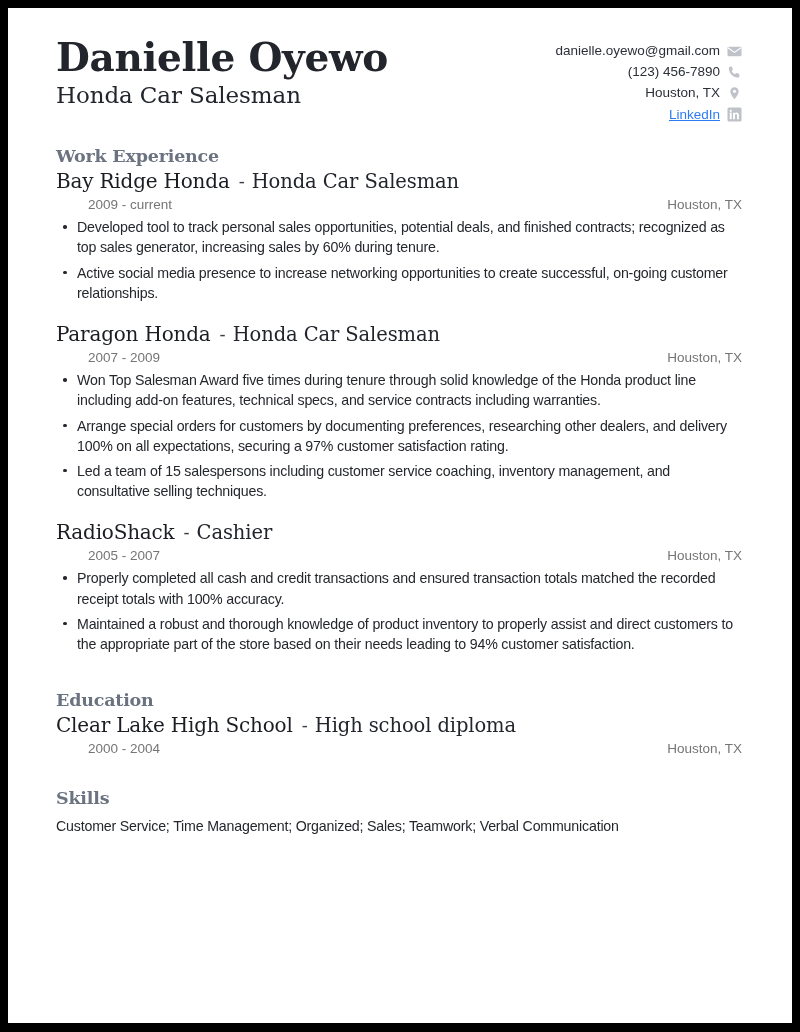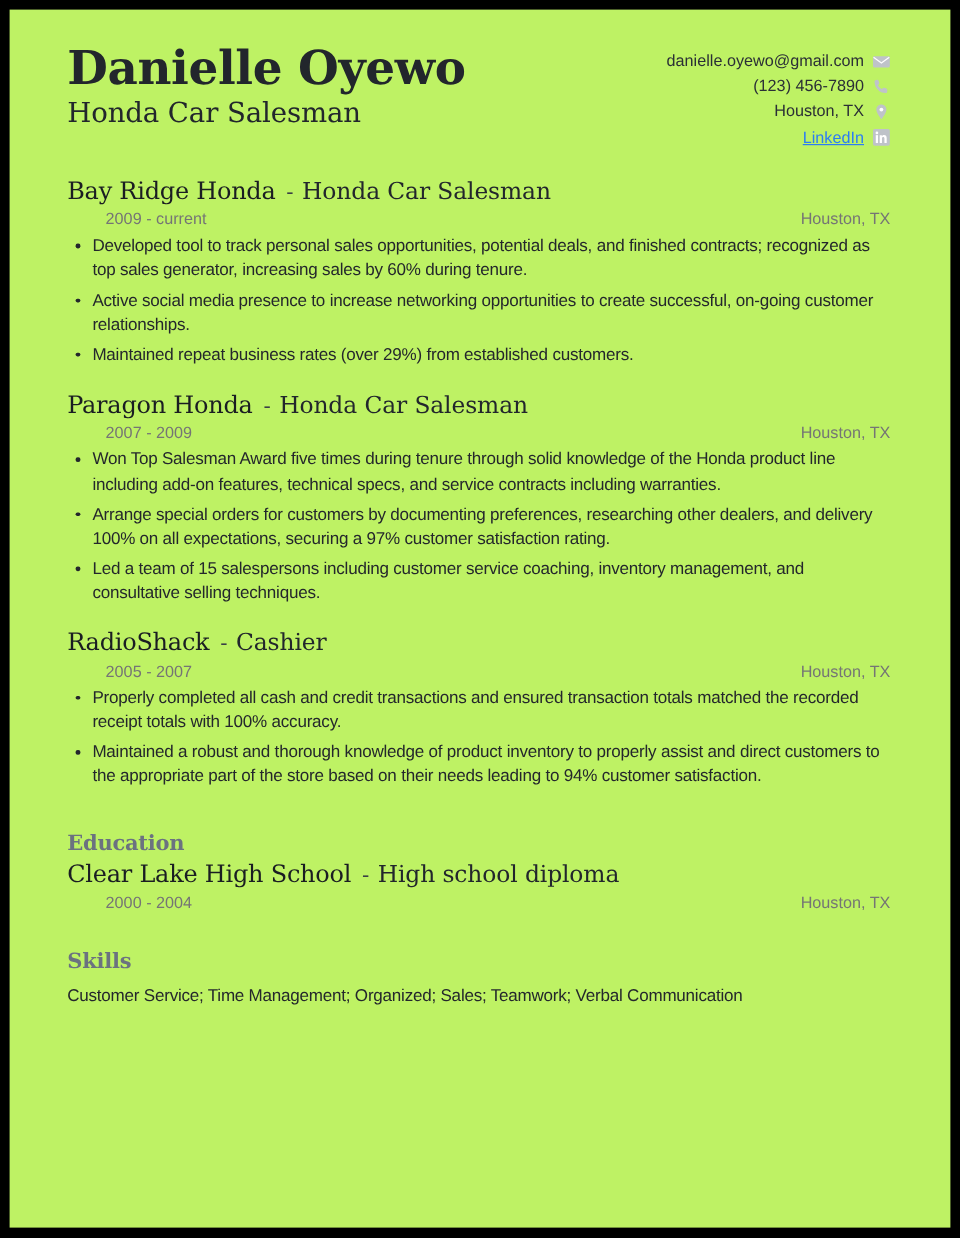--- a/index.html
+++ b/index.html
@@ -18,21 +18,21 @@
   .page-frame {
     width: 800px;
     height: 1032px;
     padding: 8px 8px 9px 8px;
     background: #000000;
   }
 
   .page {
     width: 784px;
     height: 1015px;
-    background: #bef264;
+    background: #ffffff;
     padding: 26px 50px 0 48px;
     position: relative;
     overflow: hidden;
   }
 
   
   .header {
     display: flex;
     justify-content: space-between;
     align-items: flex-start;
@@ -255,35 +255,35 @@
               <circle cx="4" cy="4" r="1.2" fill="#ffffff"></circle>
               <path d="M6.5 6h1.9v1c0.4-0.7 1.1-1.1 2-1.1 1.5 0 2.3 0.9 2.3 2.7V13h-2V9c0-0.9-0.35-1.4-1.1-1.4-0.7 0-1.1 0.5-1.1 1.4v4h-2z" fill="#ffffff"></path>
             </svg>
           </span>
         </div>
 
       </div>
     </div>
 
     <div class="section sp-work-head">
+      <div class="section-title">Work Experience</div>
 
       <div class="entry">
         <div class="entry-head">
           <span class="org">Bay Ridge Honda</span>
           <span class="dash">-</span>
           <span class="role">Honda Car Salesman</span>
         </div>
         <div class="entry-meta">
           <span class="dates">2009 - current</span>
           <span class="place">Houston, TX</span>
         </div>
         <ul class="bullets">
           <li>Developed tool to track personal sales opportunities, potential deals, and finished contracts; recognized as top sales generator, increasing sales by 60% during tenure.</li>
           <li>Active social media presence to increase networking opportunities to create successful, on-going customer relationships.</li>
-          <li>Maintained repeat business rates (over 29%) from established customers.</li>
         </ul>
       </div>
 
       <div class="entry sp-entry-gap">
         <div class="entry-head">
           <span class="org">Paragon Honda</span>
           <span class="dash">-</span>
           <span class="role">Honda Car Salesman</span>
         </div>
         <div class="entry-meta">

